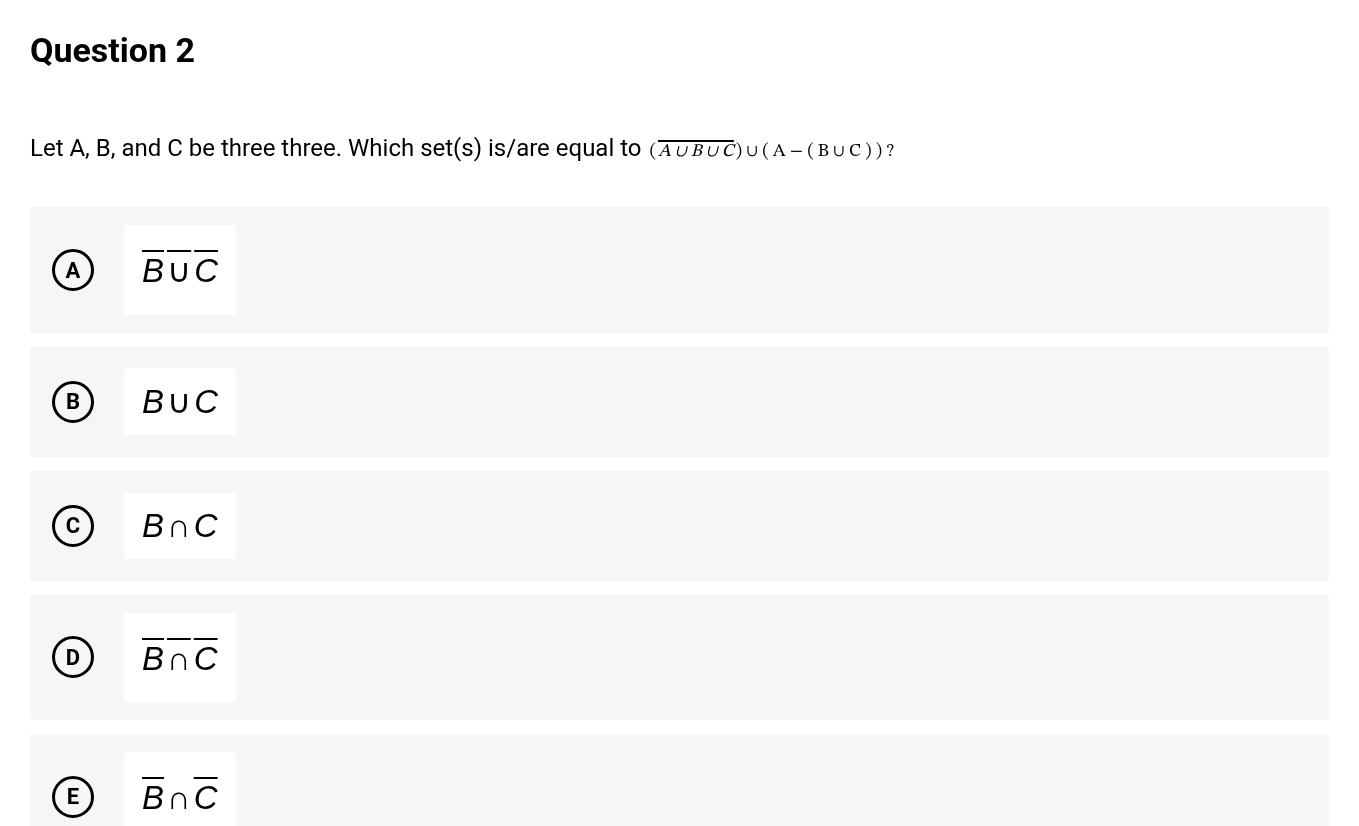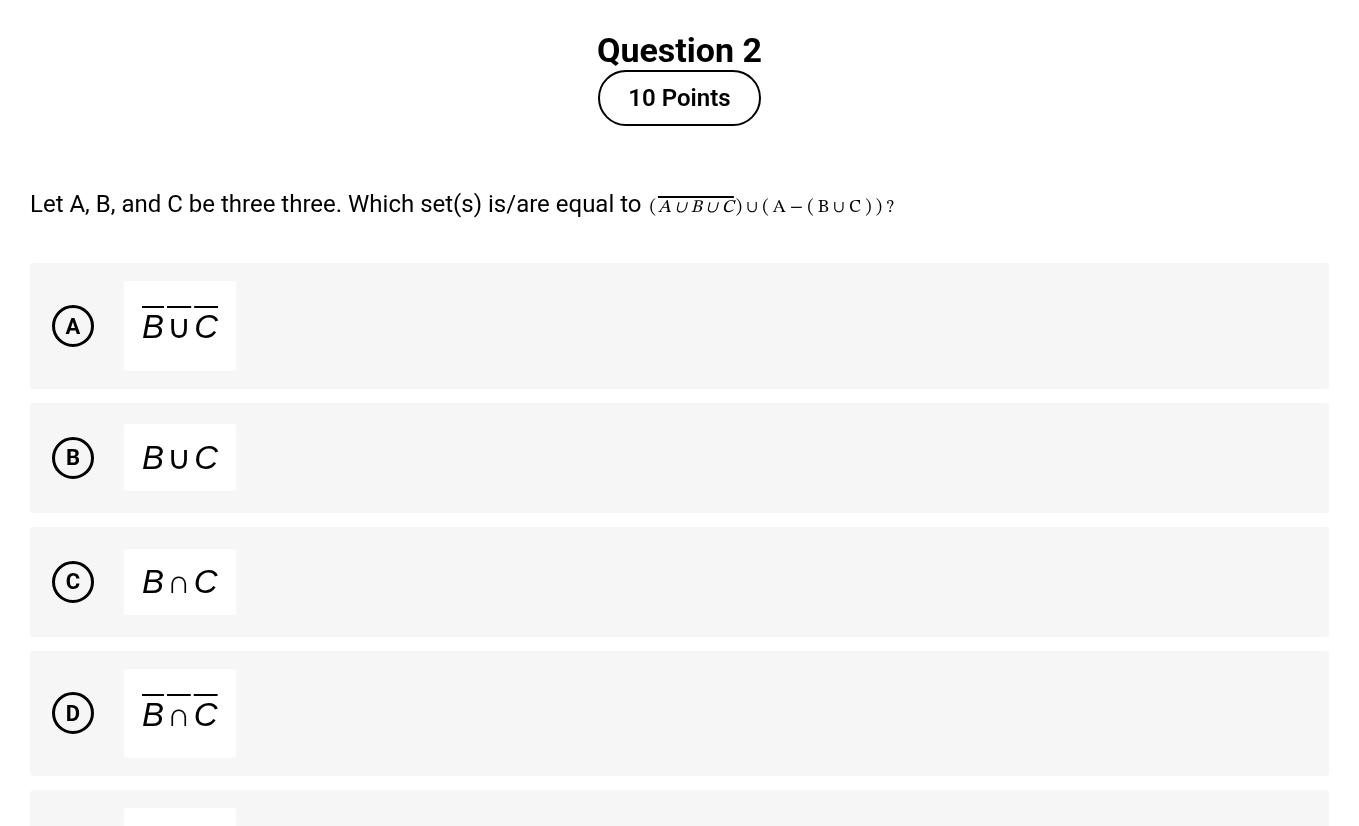--- a/index.html
+++ b/index.html
@@ -12,21 +12,20 @@
       background: #ffffff;
       padding: 30px;
       color: #000000;
       width: 1359px;
     }
     .header {
       display: flex;
       justify-content: space-between;
       align-items: center;
       margin-bottom: 60px;
-      flex-direction: column;
     }
     .question-title {
       font-size: 34px;
       font-weight: 700;
     }
     .points-badge {
       border: 2px solid #000000;
       border-radius: 30px;
       padding: 12px 28px;
       font-size: 24px;
@@ -94,21 +93,20 @@
     .option-content .op {
       font-style: normal;
       padding: 0 3px;
     }
   </style>
 </head>
 <body>
 
 <div class="header">
   <h1 class="question-title">Question 2</h1>
-  <div class="points-badge">10 Points</div>
 </div>
 
 <div class="question-text">
   <span>Let A, B, and C be three three. Which set(s) is/are equal to </span>
   <span class="math">
     <span class="op">(</span><span class="overline">A ∪ B ∪ C</span><span class="op">) ∪ ( A − ( B ∪ C ) ) ?</span>
   </span>
 </div>
 
 <div class="options">

